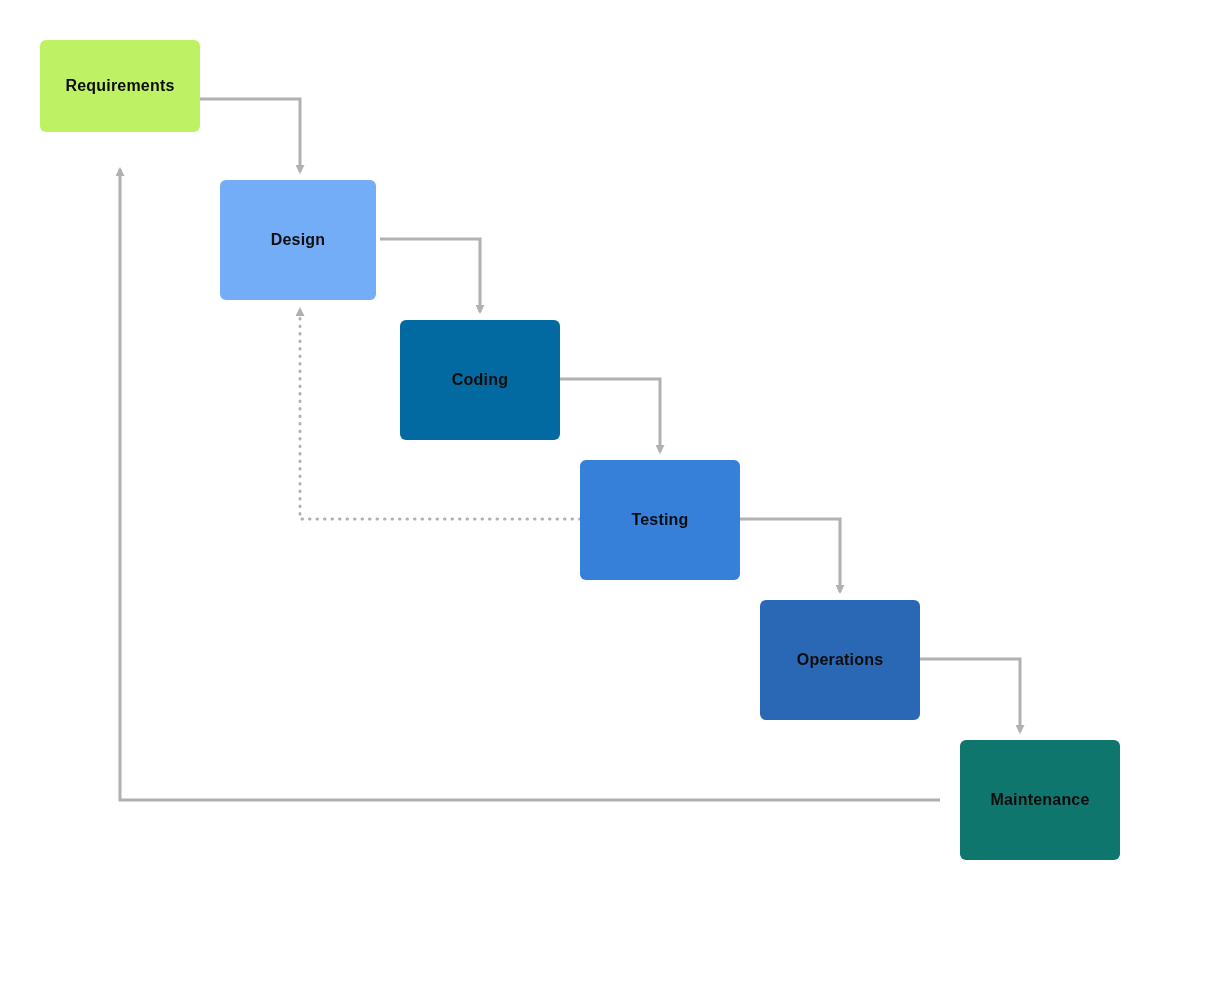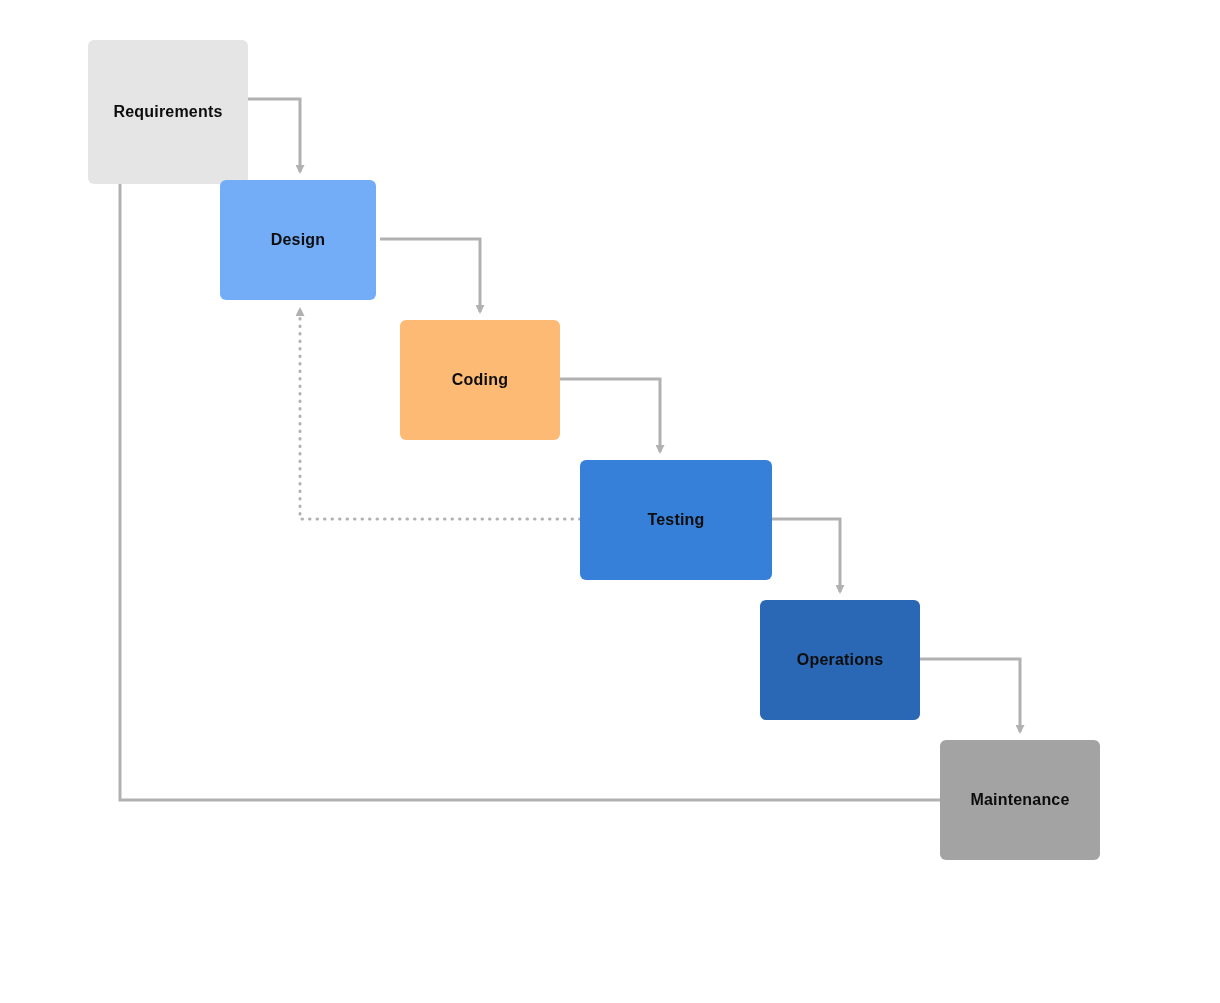--- a/index.html
+++ b/index.html
@@ -54,31 +54,31 @@
         <polyline points="200,99 300,99 300,172" fill="none" stroke="#b1b1b1" stroke-width="3" marker-end="url(#arrowhead)"></polyline>
         <polyline points="380,239 480,239 480,312" fill="none" stroke="#b1b1b1" stroke-width="3" marker-end="url(#arrowhead)"></polyline>
         <polyline points="560,379 660,379 660,452" fill="none" stroke="#b1b1b1" stroke-width="3" marker-end="url(#arrowhead)"></polyline>
         <polyline points="740,519 840,519 840,592" fill="none" stroke="#b1b1b1" stroke-width="3" marker-end="url(#arrowhead)"></polyline>
         <polyline points="920,659 1020,659 1020,732" fill="none" stroke="#b1b1b1" stroke-width="3" marker-end="url(#arrowhead)"></polyline>
         <polyline points="580,519 300,519 300,309" fill="none" stroke="#b1b1b1" stroke-width="3" stroke-dasharray="0.5 7" stroke-linecap="round" marker-end="url(#arrowhead)"></polyline>
         <polyline points="940,800 120,800 120,169" fill="none" stroke="#b1b1b1" stroke-width="3" marker-end="url(#arrowhead)"></polyline>
       </g>
   </svg>
 
-<div class="node" style="left: 40px; top: 40px; width: 160px; height: 144px; background: #e5e5e5; margin-left: 48px;">
+<div class="node" style="left: 40px; top: 40px; width: 160px; height: 92px; background: #bef264;">
       <span style="color: rgb(13, 13, 13);">Requirements</span>
     </div>
     <div class="node" style="left: 220px; top: 180px; width: 156px; height: 120px; background: rgb(115, 173, 248);">
       <span style="color: rgb(13, 13, 13);">Design</span>
     </div>
-    <div class="node" style="left: 400px; top: 320px; width: 160px; height: 120px; background: #fdba74;">
+    <div class="node" style="left: 400px; top: 320px; width: 160px; height: 120px; background: #0369a1;">
       <span style="color: rgb(13, 13, 13);">Coding</span>
     </div>
-    <div class="node" style="left: 580px; top: 460px; width: 192px; height: 120px; background: rgb(55, 128, 217); justify-content: center;">
+    <div class="node" style="left: 580px; top: 460px; width: 160px; height: 120px; background: rgb(55, 128, 217); justify-content: center;">
       <span style="color: rgb(13, 13, 13);">Testing</span>
     </div>
     <div class="node" style="left: 760px; top: 600px; width: 160px; height: 120px; background: rgb(42, 104, 181);">
       <span style="color: rgb(13, 13, 13); text-align: right;">Operations</span>
     </div>
-    <div class="node" style="left: 940px; top: 740px; width: 160px; height: 120px; background: #a3a3a3;">
+    <div class="node" style="left: 960px; top: 740px; width: 160px; height: 120px; background: #0f766e;">
       <span style="color: rgb(13, 13, 13);">Maintenance</span>
     </div>
   </div>
 
 </body></html>

